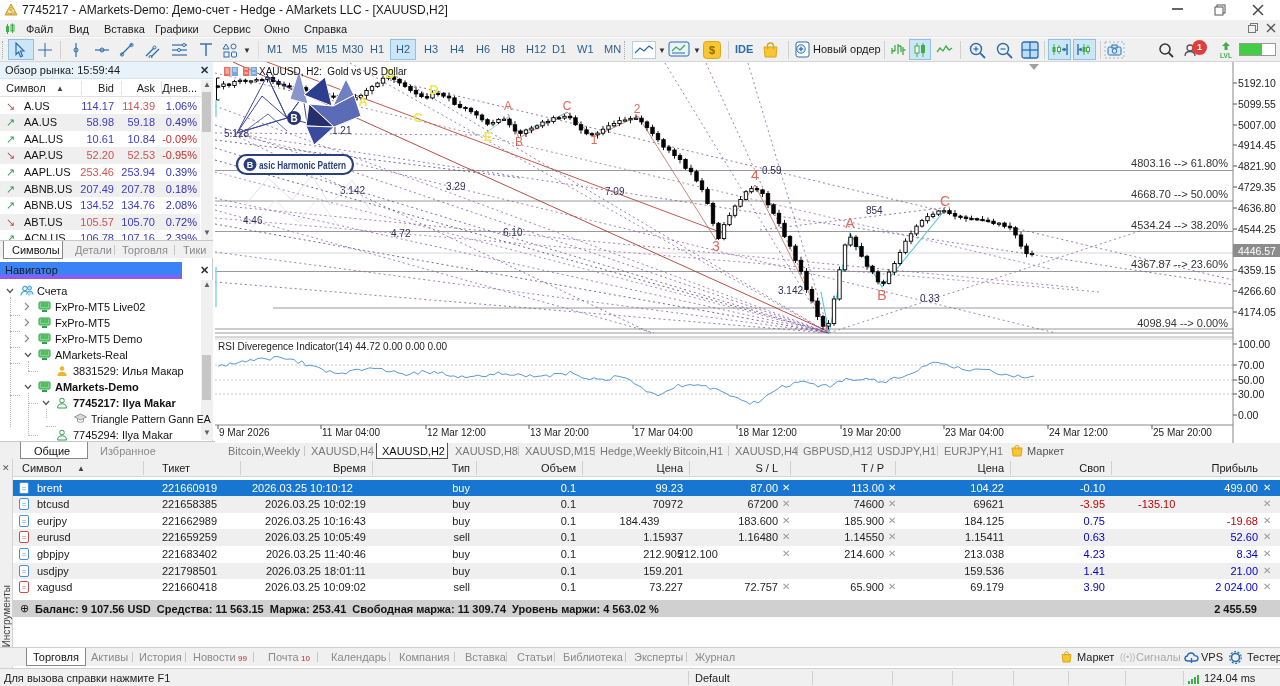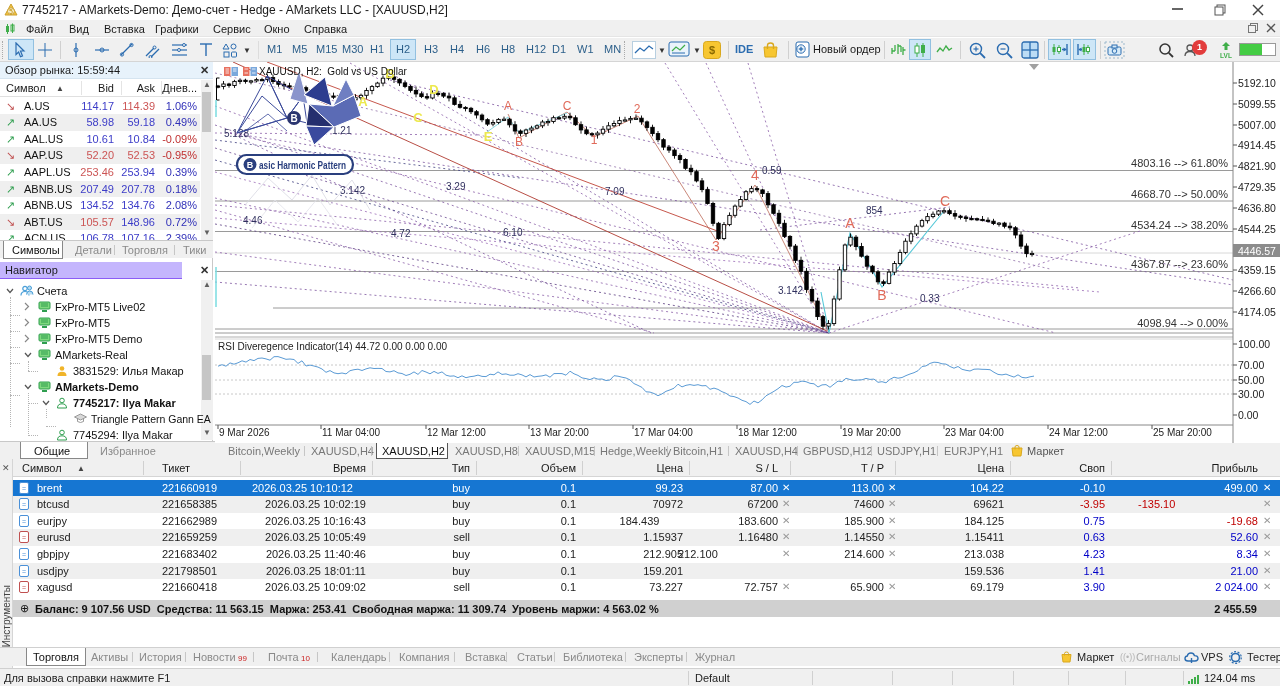--- a/index.html
+++ b/index.html
@@ -283,21 +283,21 @@
 <span style="position:absolute;left:6px;top:2px;color:#2f9e4f;font-size:11px">↗</span>
 <span style="position:absolute;left:24px;top:2px;color:#111">ABNB.US</span>
 <span style="position:absolute;right:86px;top:2px;color:#3c3cc8">134.52</span>
 <span style="position:absolute;right:45px;top:2px;color:#3c3cc8">134.76</span>
 <span style="position:absolute;right:3px;top:2px;color:#3030b8">2.08%</span>
 </div>
 <div style="position:absolute;left:0;top:151.7px;width:200px;height:16.6px;background:#efefef">
 <span style="position:absolute;left:6px;top:2px;color:#c05050;font-size:11px">↘</span>
 <span style="position:absolute;left:24px;top:2px;color:#111">ABT.US</span>
 <span style="position:absolute;right:86px;top:2px;color:#cc5555">105.57</span>
-<span style="position:absolute;right:45px;top:2px;color:#3c3cc8">148.96</span>
+<span style="position:absolute;right:45px;top:2px;color:#3c3cc8">105.70</span>
 <span style="position:absolute;right:3px;top:2px;color:#3030b8">0.72%</span>
 </div>
 <div style="position:absolute;left:0;top:168.3px;width:200px;height:16.6px;background:#fff">
 <span style="position:absolute;left:6px;top:2px;color:#2f9e4f;font-size:11px">↗</span>
 <span style="position:absolute;left:24px;top:2px;color:#111">ACN.US</span>
 <span style="position:absolute;right:86px;top:2px;color:#3c3cc8">106.78</span>
 <span style="position:absolute;right:45px;top:2px;color:#3c3cc8">107.16</span>
 <span style="position:absolute;right:3px;top:2px;color:#3030b8">2.39%</span>
 </div>
   <div class="abs" style="left:201px;top:18px;width:12px;height:160px;background:#f0f0f0">
@@ -309,21 +309,21 @@
   <div class="abs" style="left:0;top:178px;width:213px;height:18px;background:#f0f0f0;border-top:1px solid #c8c8c8">
     <div class="abs" style="left:3px;top:0px;width:60px;height:18px;background:#fff;border:1px solid #888;border-top:none"></div>
     <span class="abs" style="left:12px;top:3px;color:#111">Символы</span>
     <span class="abs" style="left:75px;top:3px;color:#8a8a8a">Детали</span>
     <span class="abs" style="left:113px;top:2px;color:#c0c0c0">|</span>
     <span class="abs" style="left:122px;top:3px;color:#8a8a8a">Торговля</span>
     <span class="abs" style="left:173px;top:2px;color:#c0c0c0">|</span>
     <span class="abs" style="left:183px;top:3px;color:#8a8a8a">Тики</span>
   </div>
 
-  <div class="abs" style="left:0;top:200px;width:182px;height:17px;background:#c4b5fd;border-bottom:1px solid #8b5cf6">
+  <div class="abs" style="left:0;top:200px;width:182px;height:17px;background:#3b82f6;border-bottom:4px solid #8b5cf6">
     <span class="abs" style="left:5px;top:2px;color:#1a1a1a">Навигатор</span>
     <span class="abs" style="left:200px;top:2px;color:#333;font-weight:bold">✕</span>
   </div>
   <div class="abs" style="left:201px;top:218px;width:12px;height:160px;background:#f0f0f0">
     <span class="abs" style="left:2px;top:0px;color:#606060;font-size:8px">▲</span>
     <div class="abs" style="left:1px;top:75px;width:9px;height:45px;background:#c6c6c6"></div>
     <span class="abs" style="left:2px;top:148px;color:#606060;font-size:8px">▼</span>
   </div>
 </div>
 <div style="position:absolute;left:0;top:283px;width:216px;height:16px;white-space:nowrap">

